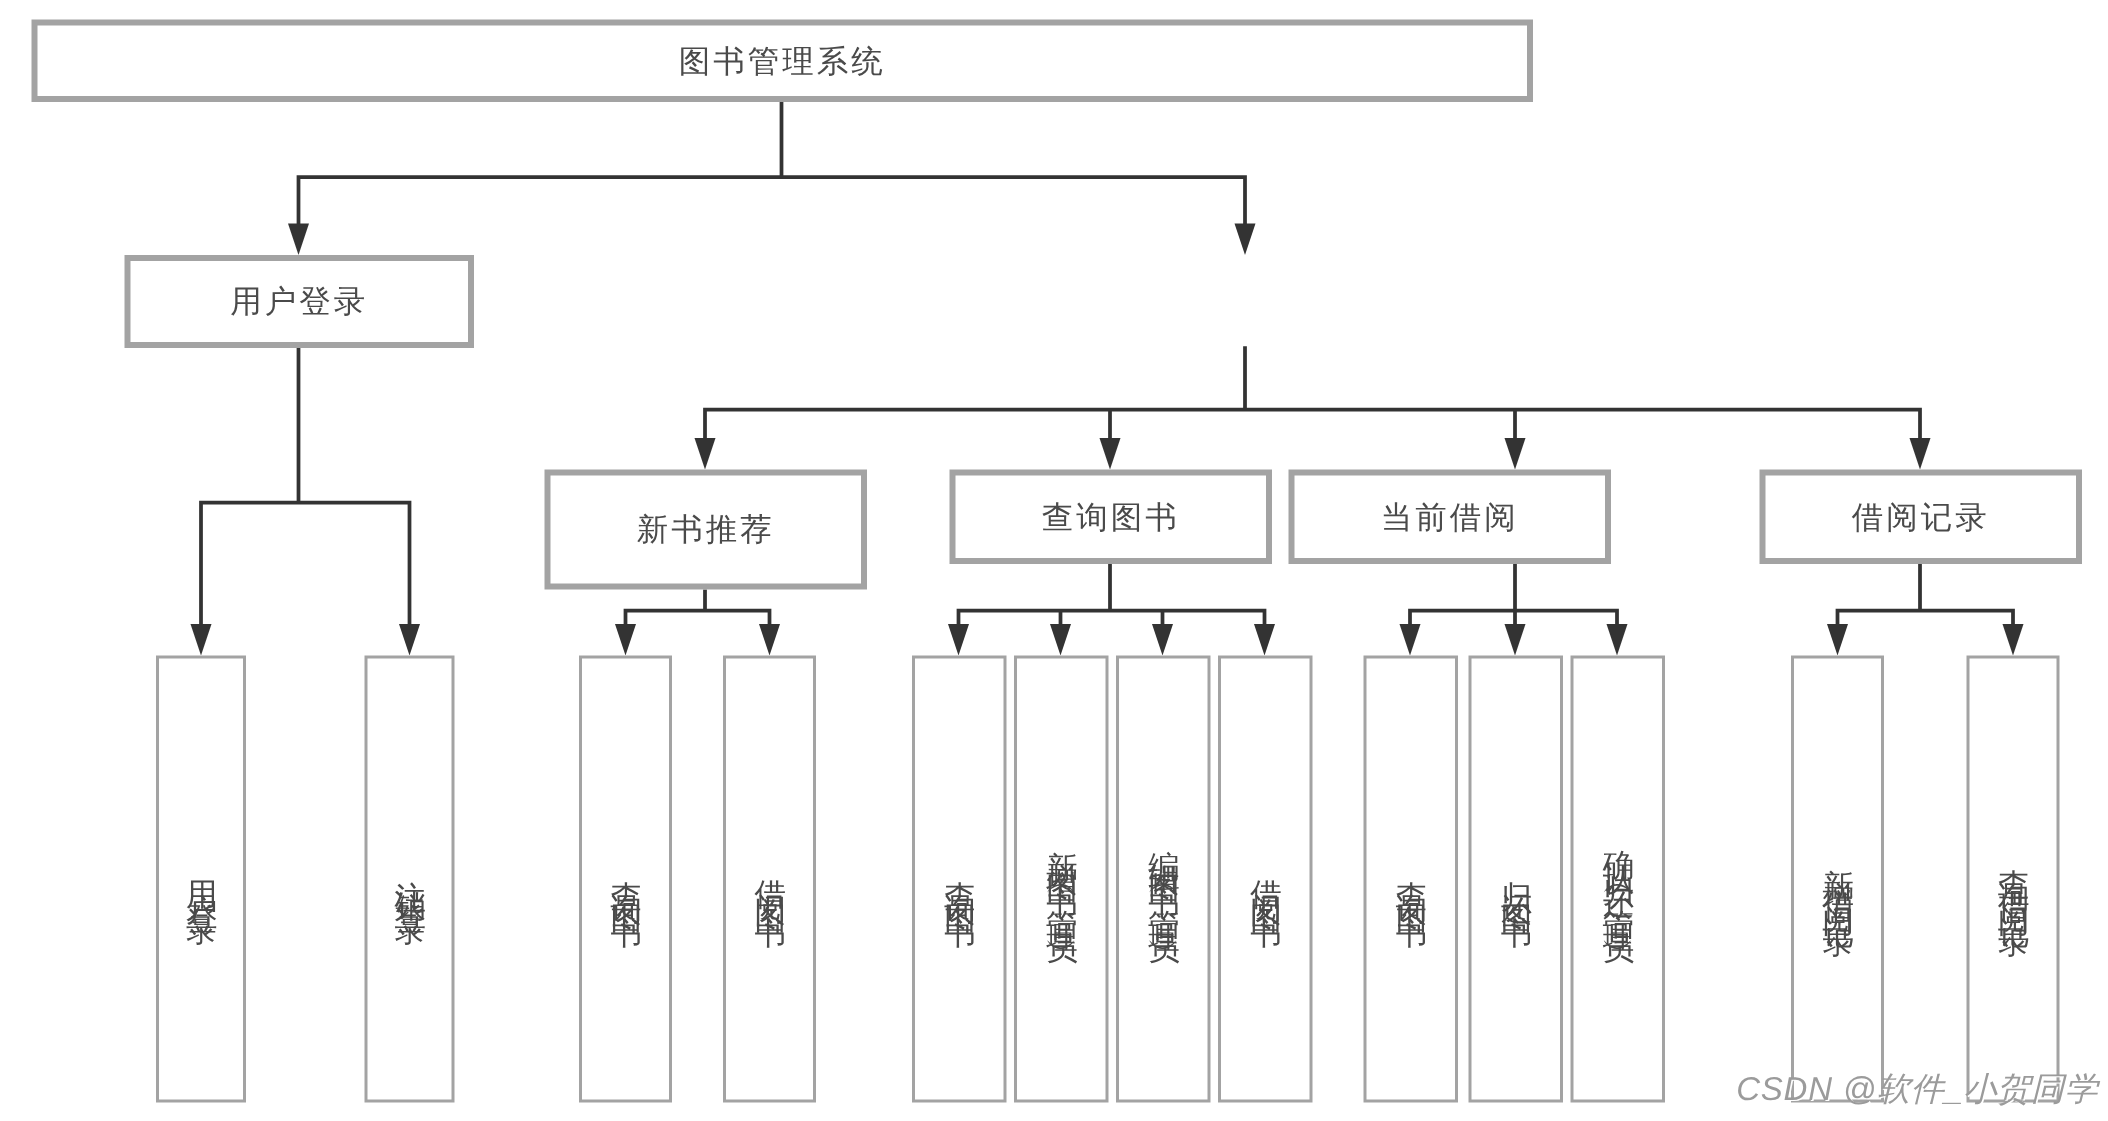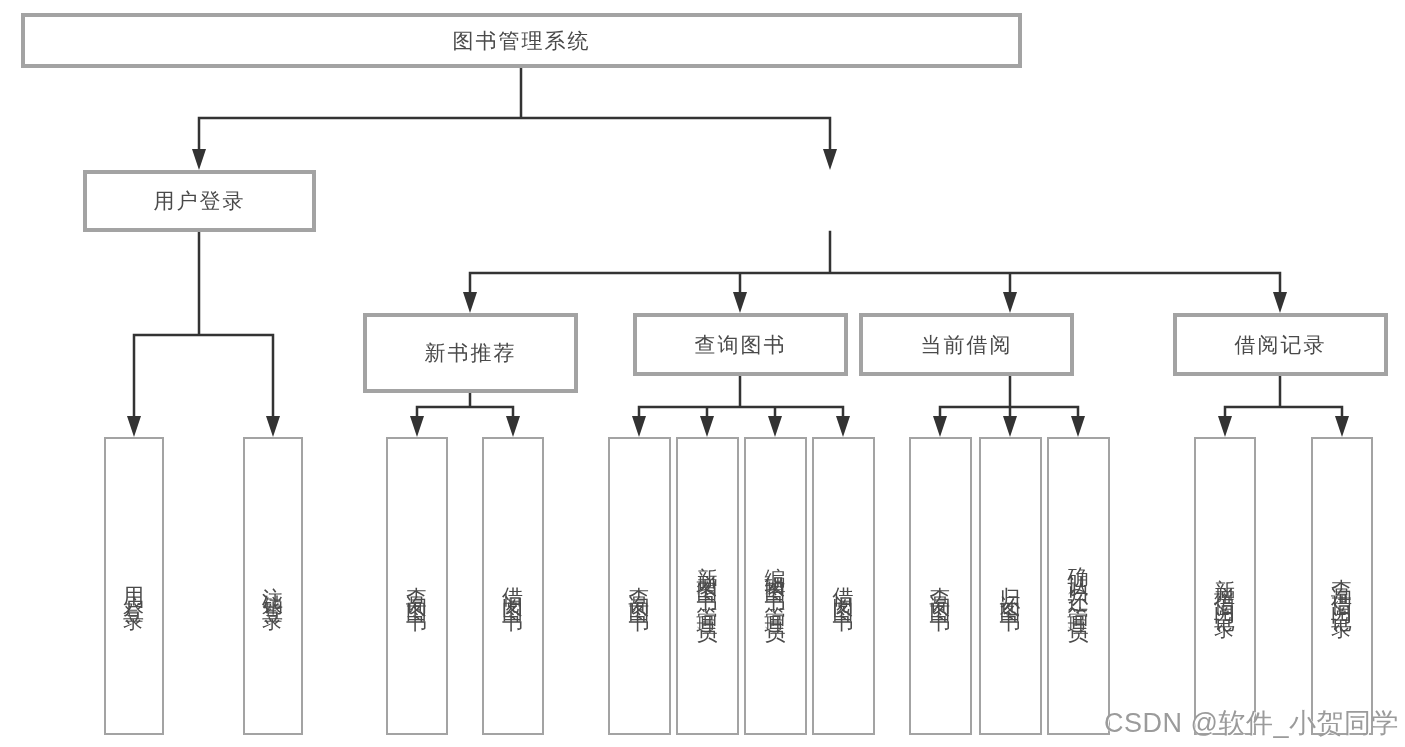--- a/index.html
+++ b/index.html
@@ -32,24 +32,25 @@
     writing-mode: vertical-rl;
     letter-spacing: 8px;
     line-height: 1;
     font-size: 21px;
     white-space: normal;
   }
   .watermark {
     position: absolute;
     right: 6px;
     bottom: 6px;
-    font-size: 27px;
+    font-size: 22px;
     color: #9b9b9b;
     text-shadow: 1px 1px 0 #ffffff;
     letter-spacing: 0.5px;
+    font-style: italic;
   }
 </style>
 </head>
 <body>
 
 <div class="stage">
 
   <svg class="wires" viewBox="0 0 1405 747" xmlns="http://www.w3.org/2000/svg">
 
     <path d="M521,68 V118 M199,118 H830 M199,118 V151 M830,118 V151"></path>

